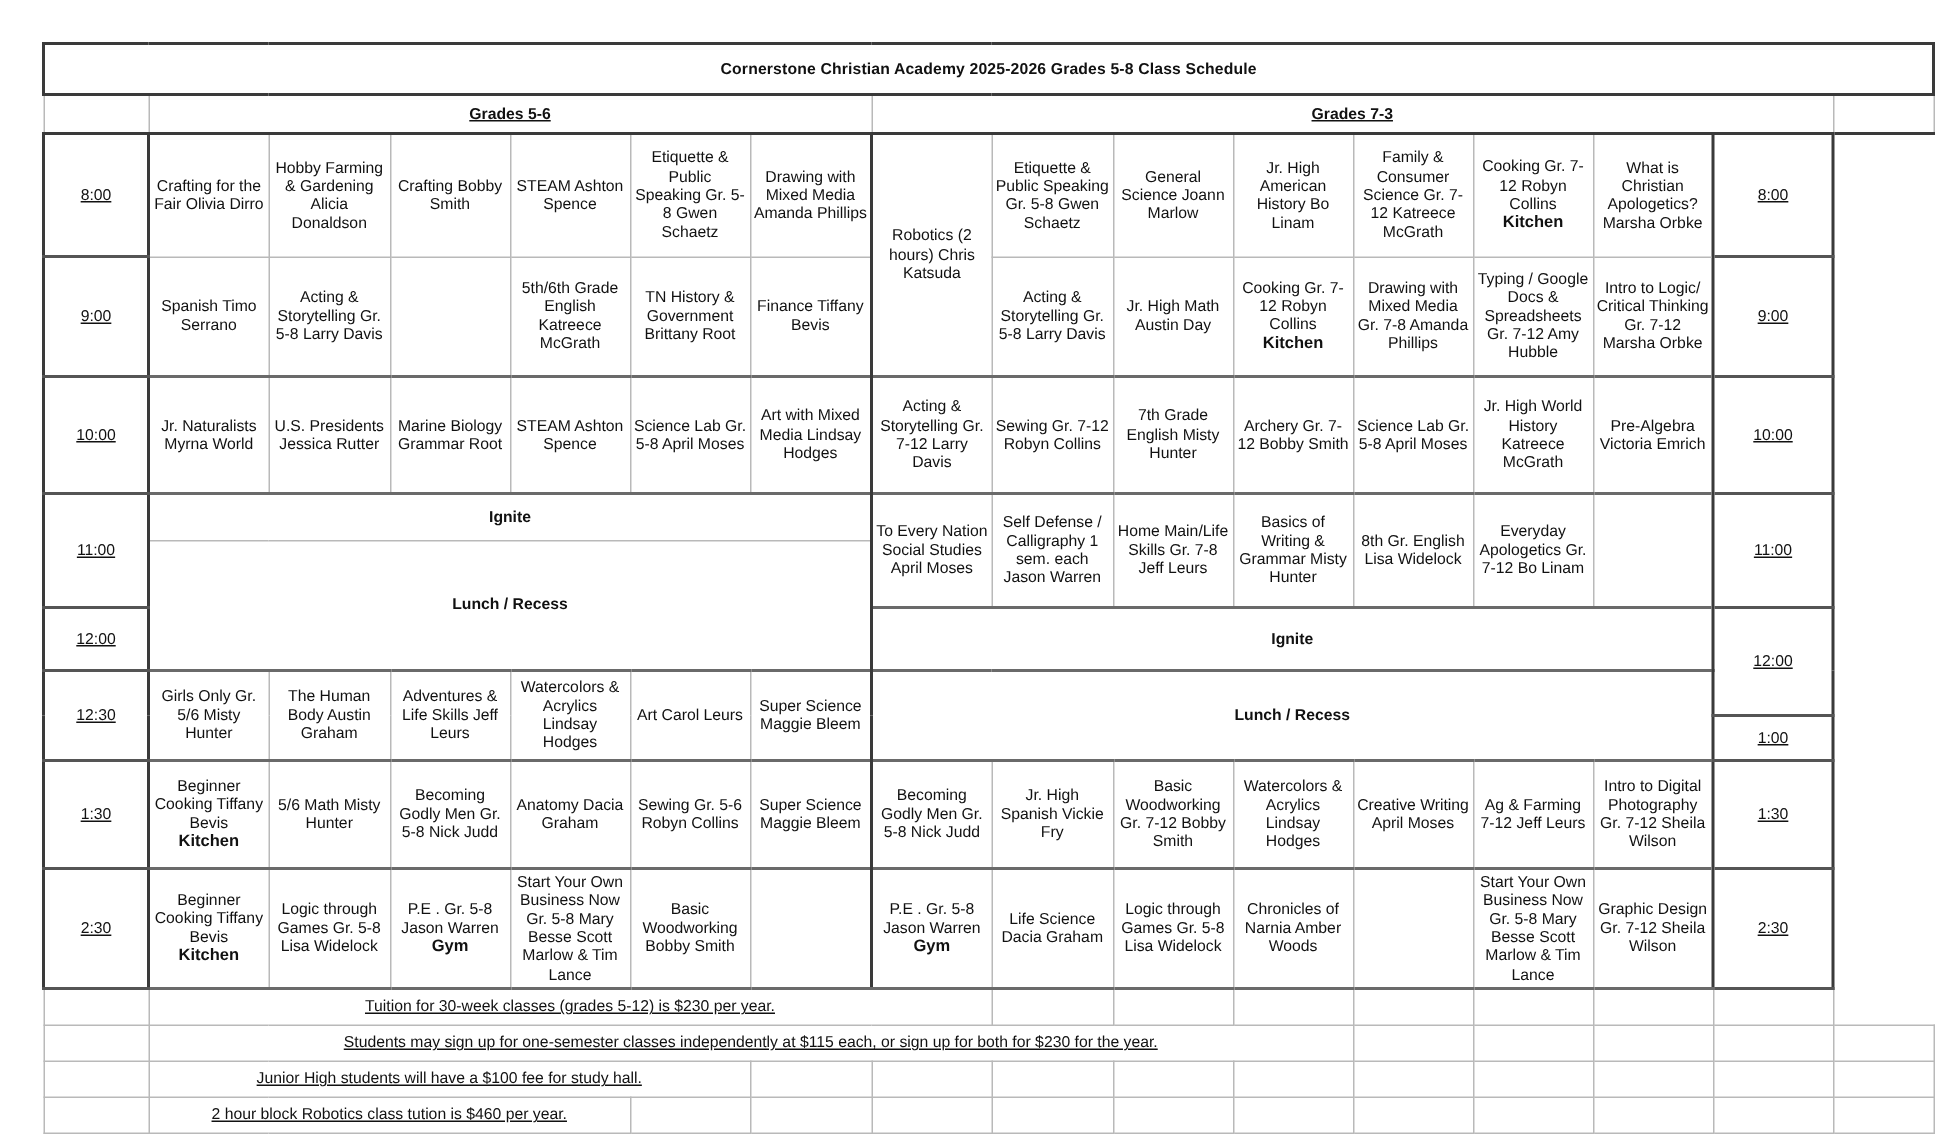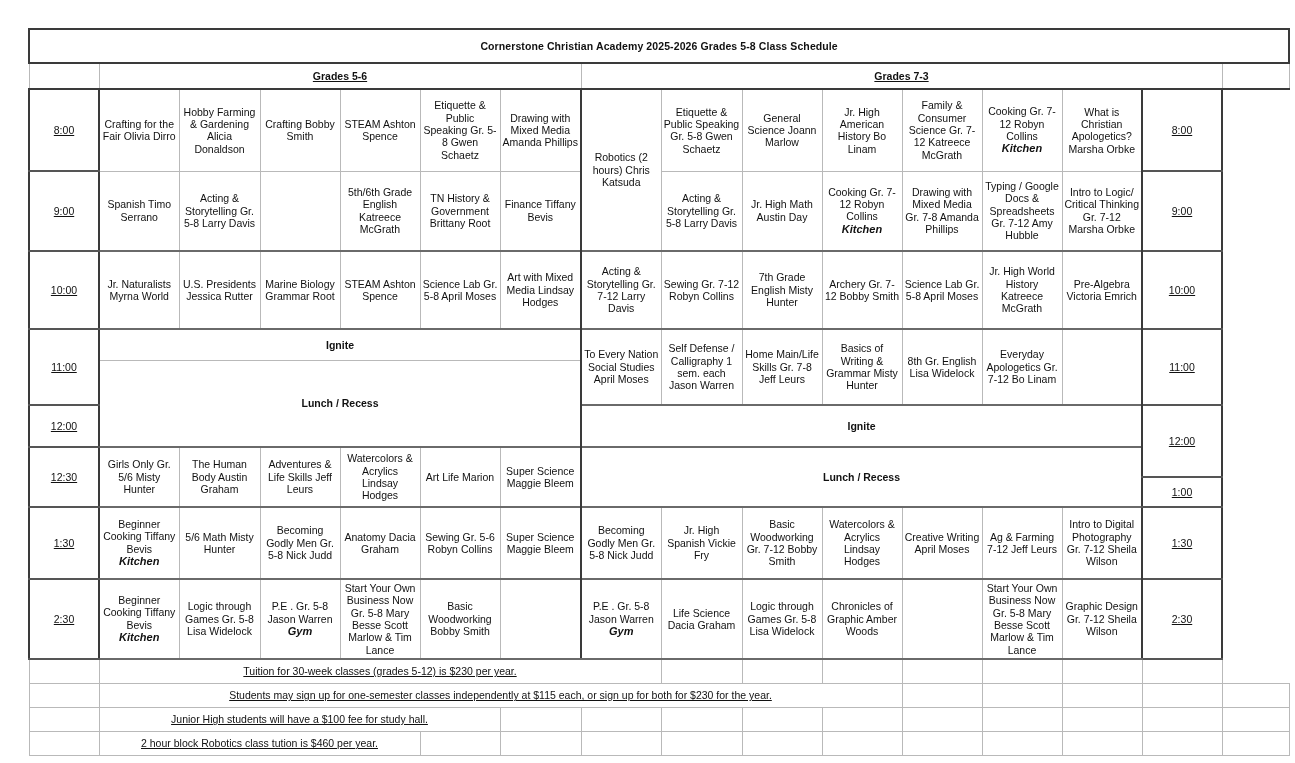--- a/index.html
+++ b/index.html
@@ -62,21 +62,21 @@
     text-decoration: underline;
     border-left: 2px solid #3a3a3a !important;
     border-right: 2px solid #3a3a3a !important;
     border-top: 2px solid #555 !important;
     border-bottom: 2px solid #555 !important;
   }
   .sep-left { border-left: 2px solid #3a3a3a !important; }
   .sep-right { border-right: 2px solid #3a3a3a !important; }
   .rowtop { border-top: 2px solid #6a6a6a !important; }
   .rowbot { border-bottom: 2px solid #6a6a6a !important; }
-  .bold { font-weight: bold; font-size: 11px; font-style: italic; }
+  .bold { font-weight: bold; font-size: 11px; }
   .tiny { font-size: 9.2px; }
   .note {
     text-align: left;
     font-size: 12px;
     padding-left: 6px;
     height: 21px;
     border: 1px solid #c9c9c9;
     text-decoration: underline;
   }
   .blankcell { border: 1px solid #c9c9c9; }
@@ -192,21 +192,21 @@
     <td class="rowtop sep-left lunchlbl" colspan="7">Ignite</td>
     <td class="timecell sep-left" rowspan="2">12:00</td>
   </tr>
 
   <tr style="height:30px">
     <td class="timecell" rowspan="2">12:30</td>
     <td class="rowtop" rowspan="2">Girls Only Gr. 5/6 Misty Hunter</td>
     <td class="rowtop" rowspan="2">The Human Body Austin Graham</td>
     <td class="rowtop" rowspan="2">Adventures &amp; Life Skills Jeff Leurs</td>
     <td class="rowtop" rowspan="2">Watercolors &amp; Acrylics Lindsay Hodges</td>
-    <td class="rowtop" rowspan="2">Art Life Marion</td>
+    <td class="rowtop" rowspan="2">Art Carol Leurs</td>
     <td class="rowtop sep-right" rowspan="2">Super Science Maggie Bleem</td>
     <td class="rowtop sep-left lunchlbl" colspan="7" rowspan="2">Lunch / Recess</td>
   </tr>
   <tr style="height:30px">
     <td class="timecell sep-left">1:00</td>
   </tr>
 
   <tr style="height:72px">
     <td class="timecell">1:30</td>
     <td class="rowtop"><span>Beginner Cooking Tiffany Bevis</span><br><span class="bold">Kitchen</span></td>
@@ -229,21 +229,21 @@
     <td class="timecell">2:30</td>
     <td class="rowtop rowbot"><span>Beginner Cooking Tiffany Bevis</span><br><span class="bold">Kitchen</span></td>
     <td class="rowtop rowbot">Logic through Games Gr. 5-8 Lisa Widelock</td>
     <td class="rowtop rowbot"><span>P.E . Gr. 5-8 Jason Warren</span><br><span class="bold">Gym</span></td>
     <td class="rowtop rowbot tiny">Start Your Own Business Now Gr. 5-8 Mary Besse Scott Marlow &amp; Tim Lance</td>
     <td class="rowtop rowbot">Basic Woodworking Bobby Smith</td>
     <td class="rowtop rowbot sep-right"></td>
     <td class="rowtop rowbot sep-left"><span>P.E . Gr. 5-8 Jason Warren</span><br><span class="bold">Gym</span></td>
     <td class="rowtop rowbot">Life Science Dacia Graham</td>
     <td class="rowtop rowbot">Logic through Games Gr. 5-8 Lisa Widelock</td>
-    <td class="rowtop rowbot">Chronicles of Graphic Amber Woods</td>
+    <td class="rowtop rowbot">Chronicles of Narnia Amber Woods</td>
     <td class="rowtop rowbot"></td>
     <td class="rowtop rowbot tiny">Start Your Own Business Now Gr. 5-8 Mary Besse Scott Marlow &amp; Tim Lance</td>
     <td class="rowtop rowbot sep-right">Graphic Design Gr. 7-12 Sheila Wilson</td>
     <td class="timecell sep-left">2:30</td>
   </tr>
 
   <tr>
     <td class="blankcell"></td>
     <td class="note" colspan="7">Tuition for 30-week classes (grades 5-12) is $230 per year.</td>
     <td class="blankcell"></td>

